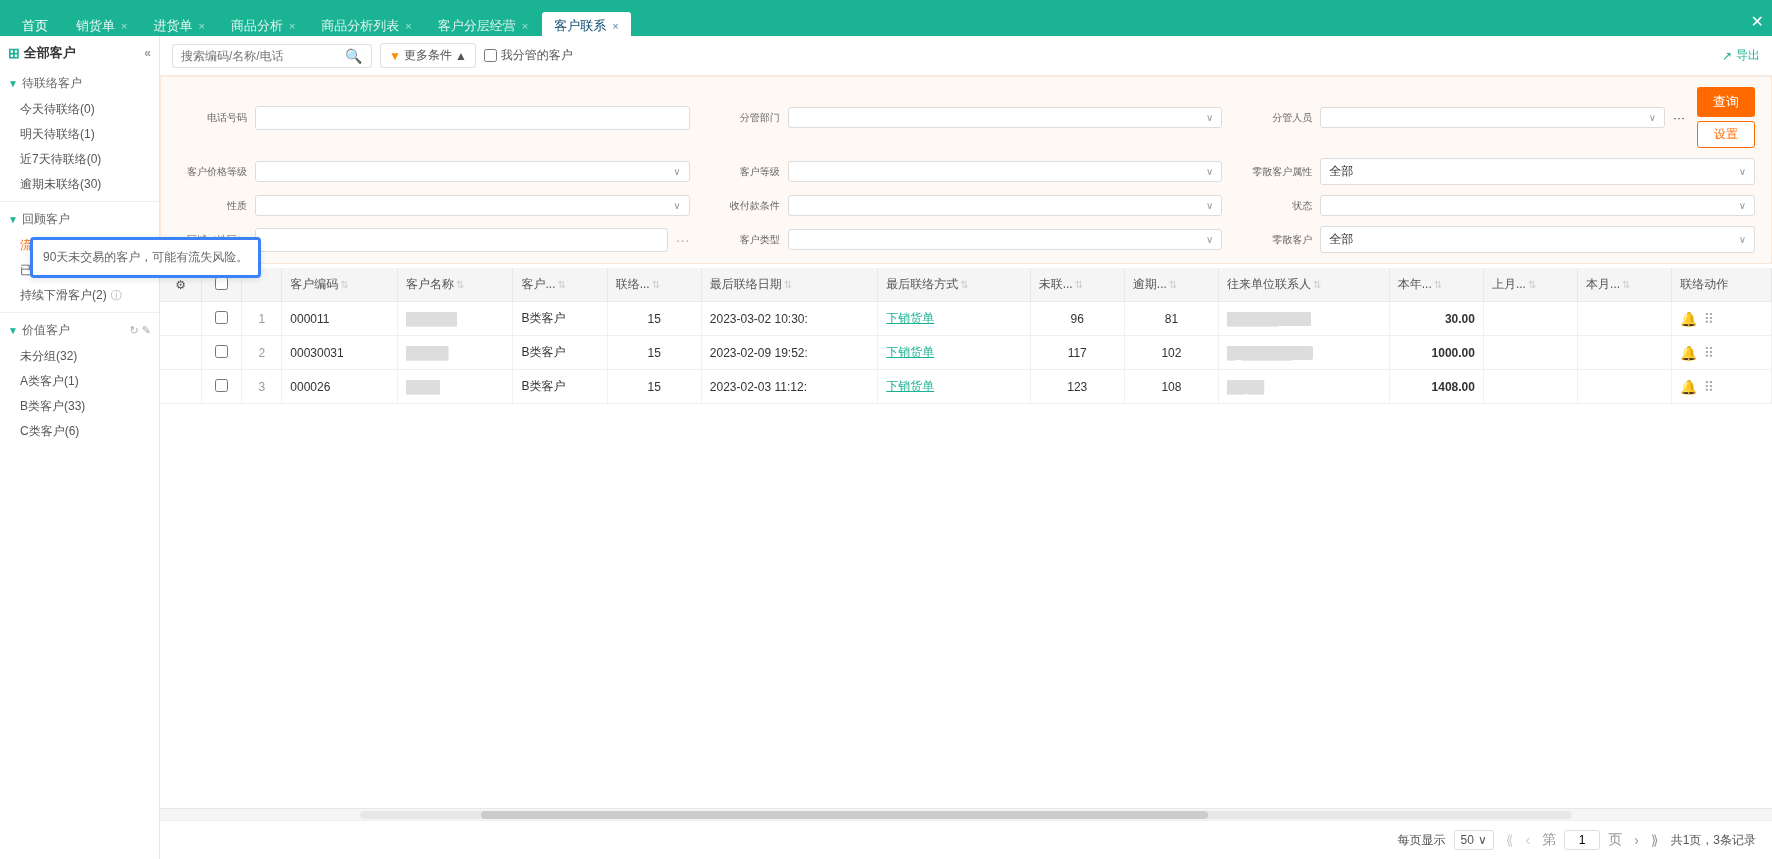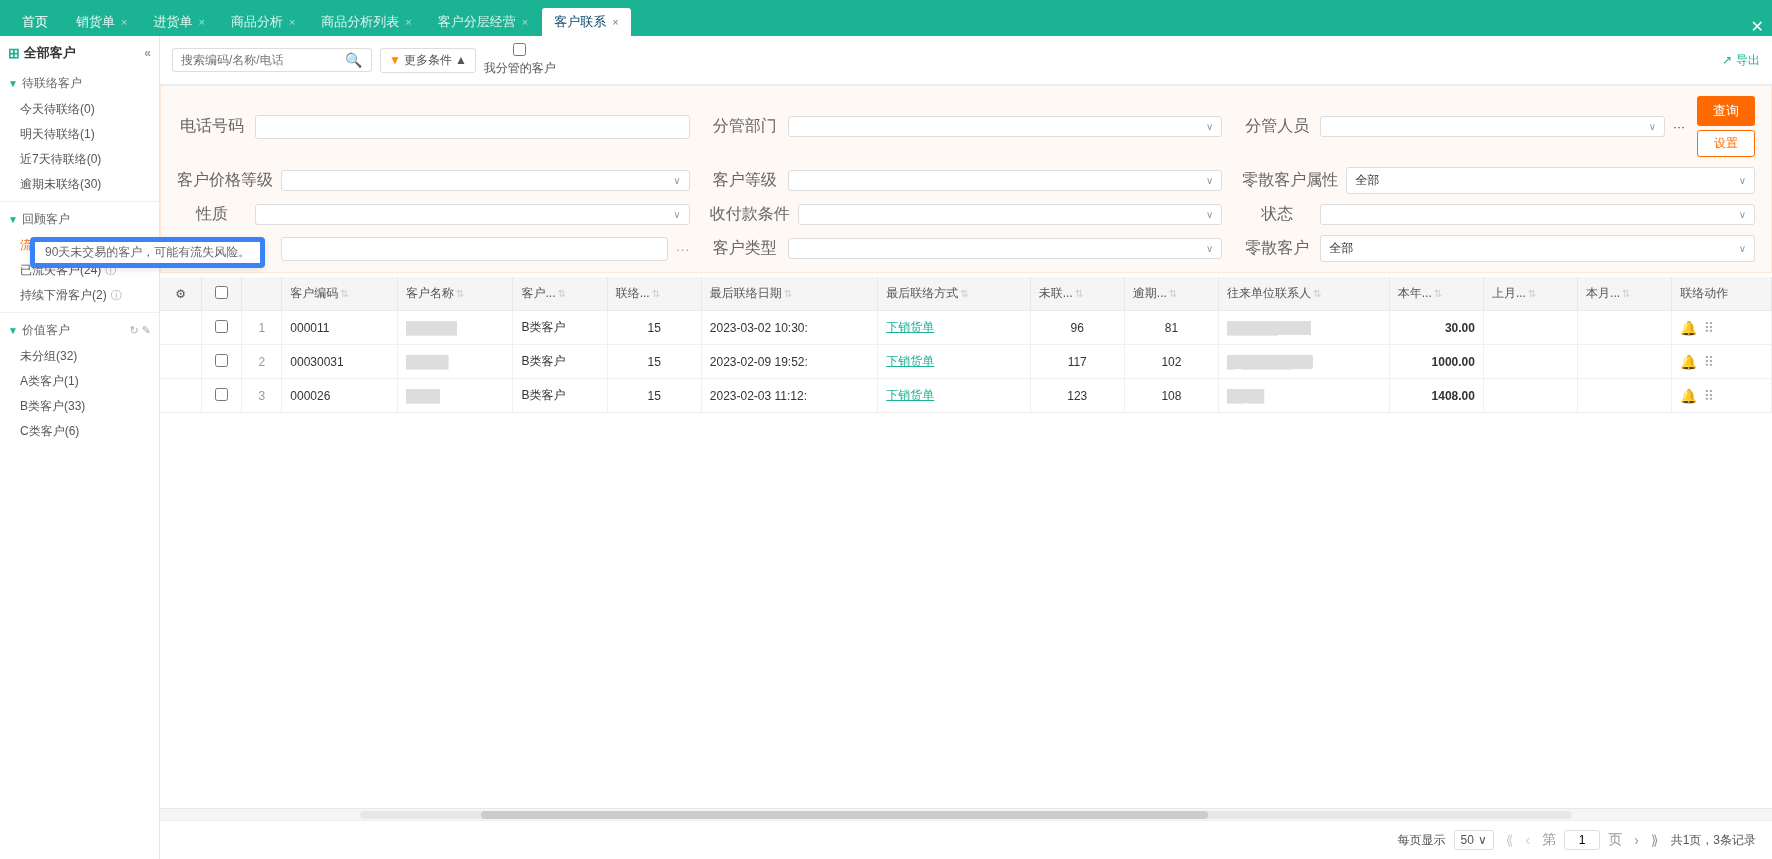--- a/index.html
+++ b/index.html
@@ -2,23 +2,23 @@
 <html><head>
   <meta charset="utf-8">
   <style>
     * { box-sizing: border-box; margin: 0; padding: 0; }
     body { font-family: 'Microsoft YaHei', Arial, sans-serif; font-size: 12px; background: #f5f5f5; color: #333; overflow: hidden; }
     
     
     .tab-bar {
       background: #1ab394;
       display: flex;
-      align-items: flex-end;
+      align-items: flex-start;
       height: 36px;
-      padding: 0 8px;
+      padding: 12px 8px;
       gap: 2px;
     }
     .tab-item {
       display: flex;
       align-items: center;
       padding: 0 12px;
       height: 28px;
       border-radius: 3px 3px 0 0;
       cursor: pointer;
       font-size: 13px;
@@ -149,23 +149,23 @@
       display: flex;
       align-items: center;
       gap: 4px;
     }
     .sidebar-sub-section .arrow { font-size: 10px; color: #1ab394; }
     .sidebar-edit-icons { margin-left: auto; color: #aaa; font-size: 11px; display: flex; gap: 3px; }
     .tooltip-bubble {
       position: absolute;
       left: 30px;
       background: #fff;
-      border: 5px solid #3b82f6;
+      border: 3px solid #3b82f6;
       border-radius: 4px;
-      padding: 2px 10px;
+      padding: 9px 10px;
       font-size: 12px;
       color: #666;
       box-shadow: 0 2px 6px rgba(0,0,0,0.1);
       white-space: nowrap;
       z-index: 100;
       top: 237px;
     }
 
     
     .content-area {
@@ -214,21 +214,20 @@
       border-radius: 3px;
     }
     .filter-more .filter-icon { color: #ff8c00; }
     .filter-checkbox {
       display: flex;
       align-items: center;
       gap: 4px;
       font-size: 12px;
       color: #555;
       cursor: pointer;
-      flex-direction: column;
     }
     .export-btn {
       margin-left: auto;
       display: flex;
       align-items: center;
       gap: 4px;
       color: #1ab394;
       font-size: 12px;
       cursor: pointer;
     }
@@ -243,23 +242,23 @@
       grid-template-columns: 1fr 1fr 1fr;
       gap: 10px 20px;
     }
     .filter-row {
       display: flex;
       align-items: center;
       gap: 8px;
     }
     .filter-label {
       color: #666;
-      font-size: 16px;
+      font-size: 10px;
       min-width: 70px;
-      text-align: center;
+      text-align: right;
       flex-shrink: 0;
     }
     .filter-input {
       flex: 1;
       border: 1px solid #ddd;
       border-radius: 3px;
       padding: 4px 8px;
       font-size: 12px;
       outline: none;
       background: #fff;

